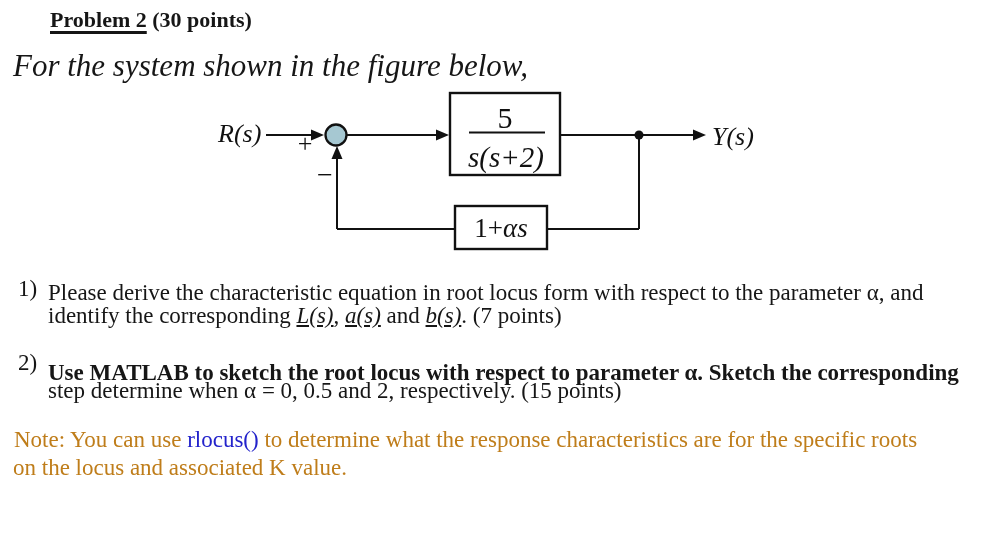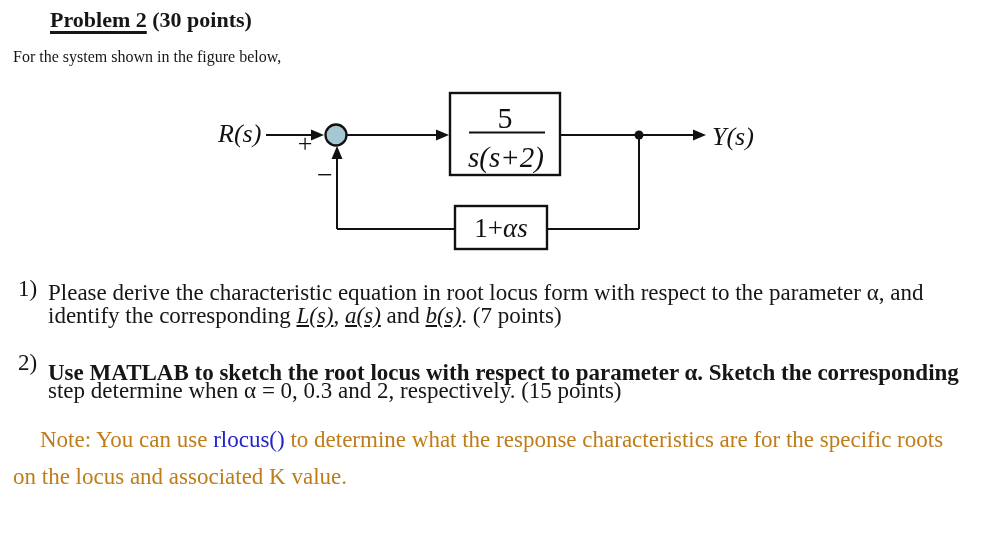--- a/index.html
+++ b/index.html
@@ -10,21 +10,21 @@
   }
   .abs{position:absolute;white-space:nowrap;}
   .title{
     left:18px;top:7px;font-size:22px;font-weight:bold;margin-left:32px;
   }
   .title .underlined{
     text-decoration:underline;
     text-decoration-thickness:2.5px;
     text-underline-offset:4px;
   }
-  .intro{left:13px;top:48px;font-size:16px;}
+  .intro{left:13px;top:48px;font-size:31px;font-style:italic;}
   .body-line{font-size:23px;}
   .q-num{left:18px;}
   .q-text{left:48px;}
   .it{font-style:italic;text-decoration:underline;}
   .note-text{font-size:23px;}
   #diagram{position:absolute;left:0;top:85px;}
   #diagram text{
     font-family:"Liberation Serif","DejaVu Serif",serif;
     fill:#111111;
   }
@@ -81,19 +81,19 @@
 </div>
 <div class="abs body-line q-text" style="top:303px;">
   <span>identify the corresponding </span><span class="it">L(s)</span><span>, </span><span class="it">a(s)</span><span> and </span><span class="it">b(s)</span><span>. (7 points)</span>
 </div>
 
 <div class="abs body-line q-num" style="top:350px;">2)</div>
 <div class="abs body-line q-text" style="top:360px;font-weight:bold;">
   <span>Use MATLAB to sketch the root locus with respect to parameter </span><span>α</span><span>. Sketch the corresponding</span>
 </div>
 <div class="abs body-line q-text" style="top:378px;">
-  <span>step determine when </span><span>α</span><span> = 0, 0.3 and 2, respectively. (15 points)</span>
+  <span>step determine when </span><span>α</span><span> = 0, 0.5 and 2, respectively. (15 points)</span>
 </div>
 
-<div class="abs note-text" style="left:14px;top:427px;margin-left:26px;">
+<div class="abs note-text" style="left:14px;top:427px;">
   <span class="note-colored" style="color: rgb(191, 125, 26);">Note: You can use </span><span style="color: rgb(35, 35, 203);">rlocus()</span><span class="note-colored" style="color: rgb(191, 125, 26);"> to determine what the response characteristics are for the specific roots</span>
 </div>
-<div class="abs note-text note-colored" style="left: 13px; top: 455px; color: rgb(191, 125, 26); margin-top: 9px;">on the locus and associated K value.</div>
+<div class="abs note-text note-colored" style="left: 13px; top: 455px; color: rgb(191, 125, 26);">on the locus and associated K value.</div>
 
 </body></html>

